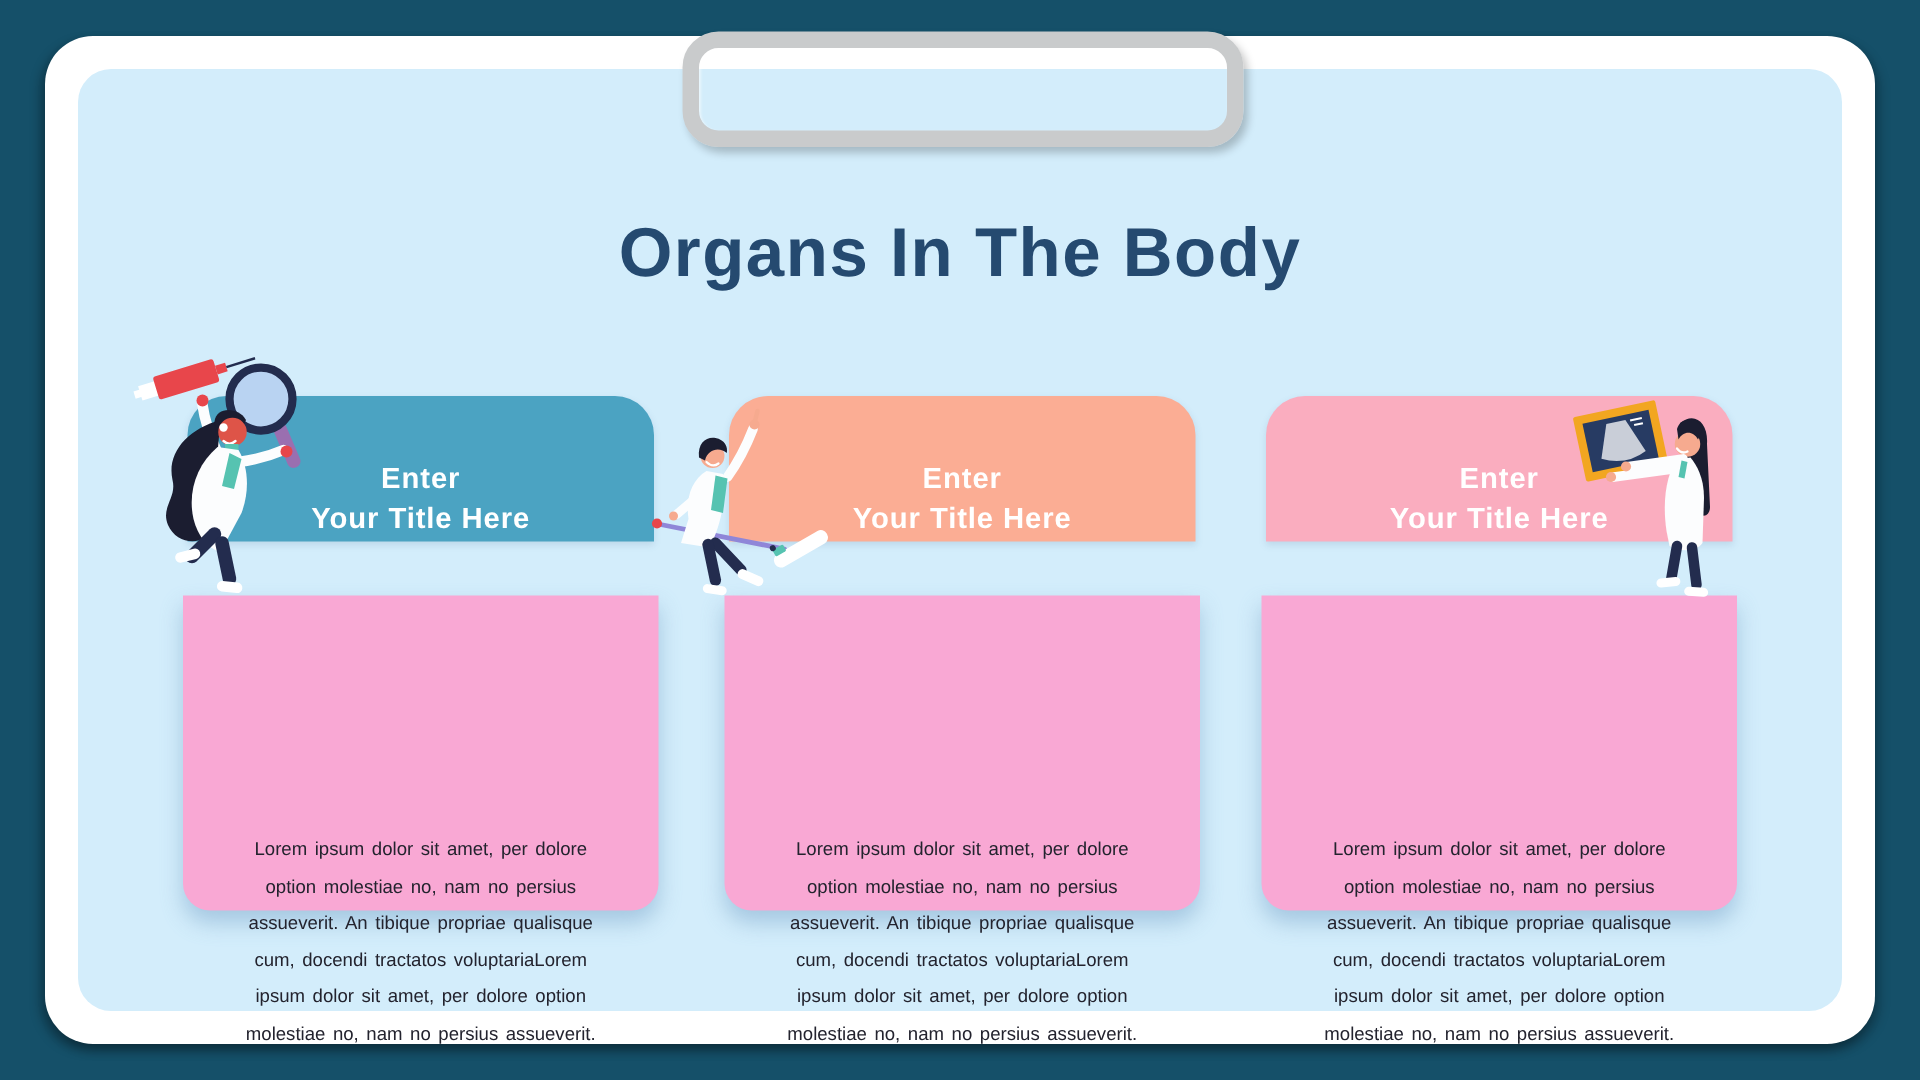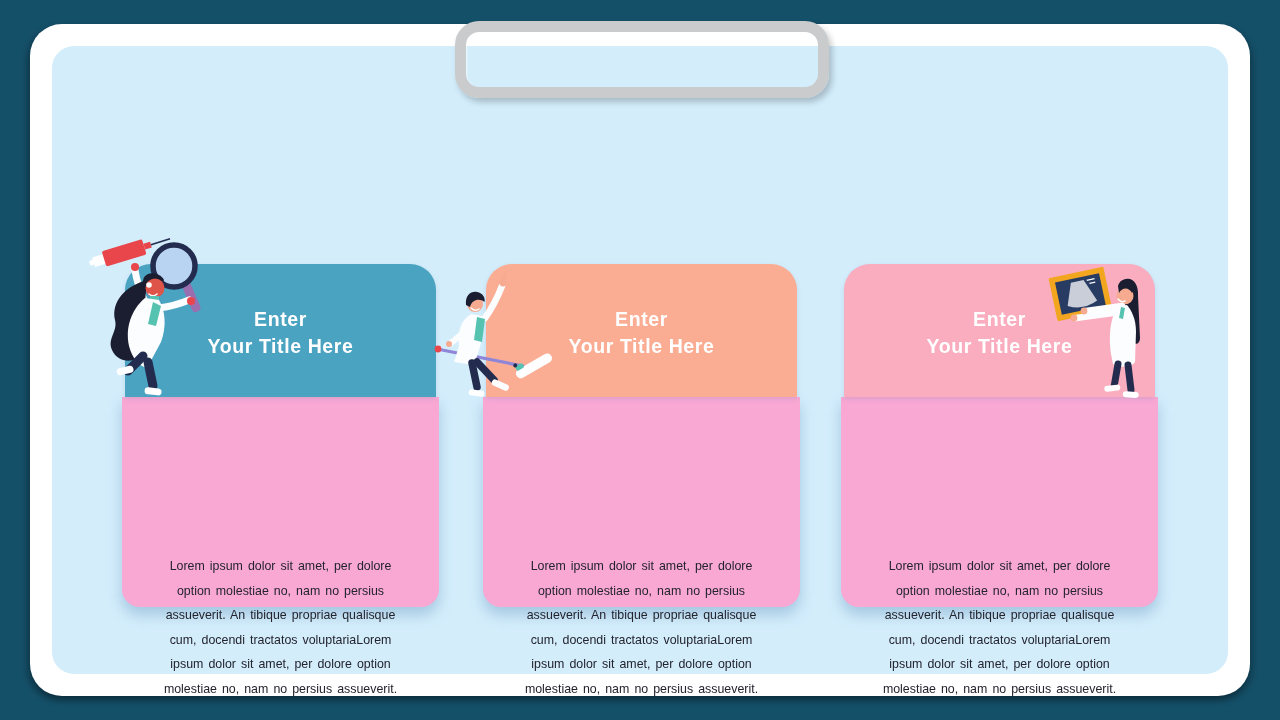--- a/index.html
+++ b/index.html
@@ -14,40 +14,41 @@
         border:11px solid #C9CBCC;border-radius:24px;background:transparent;
         box-shadow:3px 4px 6px rgba(0,0,0,0.22),inset 1px 1px 2px rgba(255,255,255,0.65);}
 
   .slide-title{position:absolute;left:0;top:142px;width:1280px;margin:0;text-align:center;
         font-size:46px;line-height:52px;font-weight:800;letter-spacing:1px;color:#254A70;}
 
   .card{position:absolute;top:264px;width:317px;height:343px;}
   .card-1{left:122px;} .card-2{left:483px;} .card-3{left:841px;}
   .card-body{position:absolute;left:0;right:0;top:133px;bottom:0;background:#f9a8d4;
         border-radius:0 0 18px 18px;box-shadow:0 8px 14px rgba(110,155,195,0.45);}
-  .card-header{position:absolute;left:3px;right:3px;top:0;height:133px;border-radius:26px 26px 0 0;
+  .card-header{position:absolute;left:3px;right:3px;top:0;height:97px;border-radius:26px 26px 0 0;
         box-shadow:0 2px 5px rgba(90,120,160,0.18);}
   .card-title{position:absolute;left:0;right:0;top:42px;text-align:center;color:#ffffff;
         font-size:19.5px;line-height:27px;font-weight:700;letter-spacing:0.6px;}
   .card-text{position:absolute;left:14px;right:14px;top:157px;text-align:center;color:#23232E;
         font-size:12.4px;line-height:24.6px;word-spacing:1.6px;}
 
   .illus{position:absolute;pointer-events:none;}
   .illus-1{left:85px;top:224px;width:140px;height:180px;}
   .illus-2{left:425px;top:268px;width:145px;height:130px;}
   .illus-3{left:1040px;top:260px;width:130px;height:142px;}
 </style>
 </head>
 <body>
 
 <div class="stage">
   <div class="panel">
     <div class="panel-inner"></div>
   </div>
 
+  <h1 class="slide-title">Organs In The Body</h1>
 
   <div class="card card-1">
     <div class="card-body">
       <div class="card-text">
         <div>Lorem  ipsum dolor sit amet, per  dolore</div>
         <div>option molestiae no,  nam no persius</div>
         <div>assueverit. An tibique propriae qualisque</div>
         <div>cum,  docendi tractatos voluptariaLorem</div>
         <div>ipsum dolor sit amet,  per dolore option</div>
         <div>molestiae no, nam no persius assueverit.</div>

